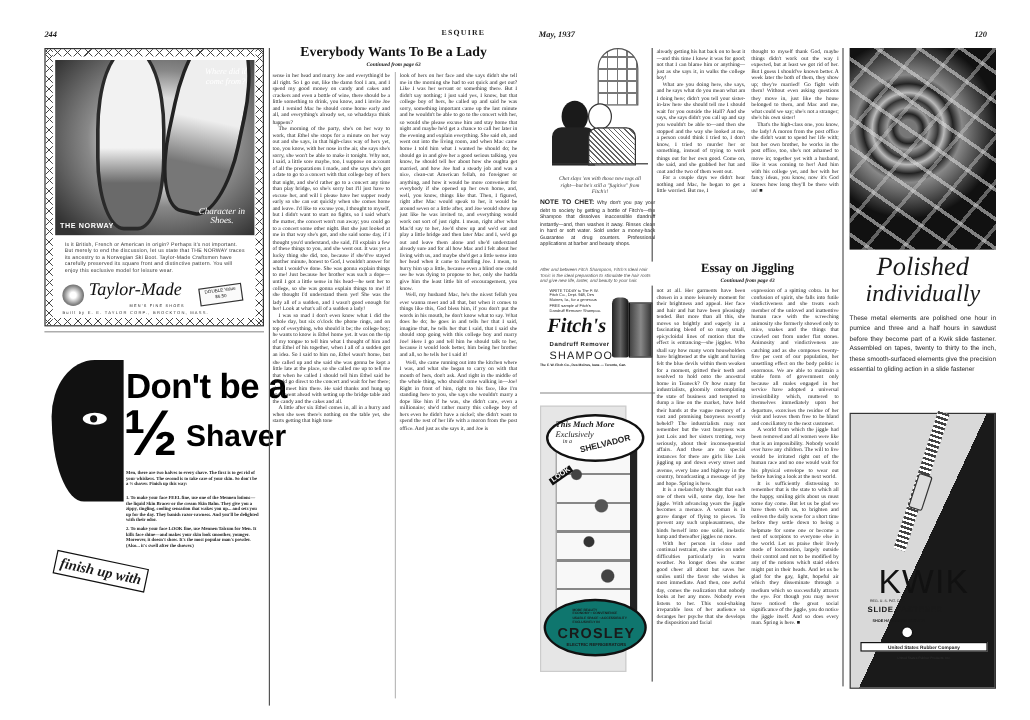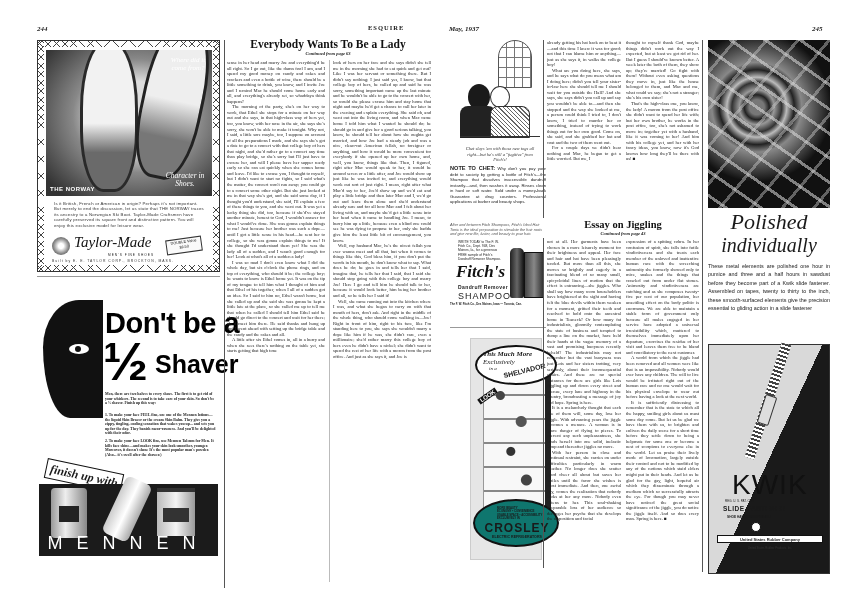--- a/index.html
+++ b/index.html
@@ -75,51 +75,41 @@
   </div>
   <div class="abs mennen-head" style="left:68px;top:20px;font-size:29px;line-height:30px;letter-spacing:-0.5px;white-space:nowrap;">Don't be a</div>
   <div class="abs mennen-head" style="left:66px;top:46px;font-size:54px;line-height:54px;">½</div>
   <div class="abs mennen-head" style="left:118px;top:62px;font-size:25px;line-height:28px;">Shaver</div>
   <div class="abs mennen-copy" style="left:68px;top:104px;width:112px;">Men, there are two halves to every shave. The first is to get rid of your whiskers. The second is to take care of your skin. So don't be a ½ shaver. Finish up this way:</div>
   <div class="abs mennen-copy" style="left:68px;top:125px;width:112px;">1. To make your face FEEL fine, use one of the Mennen lotions—the liquid Skin Bracer or the cream Skin Balm. They give you a zippy, tingling, cooling sensation that wakes you up... and sets you up for the day. They banish razor-rawness. And you'll be delighted with their odor.</div>
   <div class="abs mennen-copy" style="left:68px;top:151px;width:112px;">2. To make your face LOOK fine, use Mennen Talcum for Men. It kills face shine—and makes your skin look smoother, younger. Moreover, it doesn't show. It's the most popular man's powder. (Also... it's swell after the shower.)</div>
 
   <div class="abs script" style="left:8px;top:178px;width:78px;height:20px;border:1px solid #111;background:#fff;font-size:12px;font-weight:bold;text-align:center;line-height:18px;transform:rotate(12deg);">finish up with</div>
 
-  <div class="abs mennen-band" style="left:2px;top:196px;width:179px;height:72px;">
-    <div class="abs" style="left:12px;top:4px;width:36px;height:50px;background:linear-gradient(90deg,#999,#eee 40%,#888);border-radius:4px;">
-      <div class="abs sans" style="left:8px;top:18px;width:20px;height:16px;background:#222;"></div>
-    </div>
-    <div class="abs" style="left:74px;top:-6px;width:28px;height:62px;background:linear-gradient(90deg,#ccc,#fff,#aaa);border-radius:6px;transform:rotate(25deg);"></div>
-    <div class="abs sans" style="left:118px;top:4px;width:38px;height:48px;background:linear-gradient(90deg,#bbb,#f4f4f4,#999);border-top:4px solid #333;">
-      <div class="abs" style="left:6px;top:16px;width:26px;height:14px;background:#333;"></div>
-    </div>
-    <div class="abs sans" style="left:0;bottom:2px;width:179px;text-align:center;color:#fff;font-size:18px;letter-spacing:14px;font-weight:normal;">MENNEN</div>
-  </div>
 </div>
 
 <div class="vrule" style="left:224px;top:40px;height:548px;"></div>
 <div class="abs headline" style="left:228px;top:38px;width:200px;font-size:11.5px;">Everybody Wants To Be a Lady</div>
 <div class="abs cont" style="left:228px;top:51px;width:200px;">Continued from page 63</div>
 
 <div class="abs col" style="left:227px;top:60px;width:98px;height:522px;">
   <p style="text-indent:0;">sense in her head and marry Joe and everything'd be all right. So I go out, like the damn fool I am, and I spend my good money on candy and cakes and crackers and even a bottle of wine, there should be a little something to drink, you know, and I invite Joe and I remind Mac he should come home early and all, and everything's already set, so whaddaya think happens?</p>
   <p>The morning of the party, she's on her way to work, that Ethel she stops for a minute on her way out and she says, in that high-class way of hers yet, too, you know, with her nose in the air, she says she's sorry, she won't be able to make it tonight. Why not, I said, a little sore maybe, too, I suppose on account of all the preparations I made, and she says she's got a date to go to a concert with that college boy of hers that night, and she'd rather go to a concert any time than play bridge, so she's sorry but I'll just have to excuse her, and will I please have her supper ready early so she can eat quickly when she comes home and leave. I'd like to excuse you, I thought to myself, but I didn't want to start no fights, so I said what's the matter, the concert won't run away; you could go to a concert some other night. But she just looked at me in that way she's got, and she said some day, if I thought you'd understand, she said, I'll explain a few of these things to you, and she went out. It was yet a lucky thing she did, too, because if she'd've stayed another minute, honest to God, I wouldn't answer for what I would've done. She was gonna explain things to me! Just because her brother was such a dope—until I got a little sense in his head—he sent her to college, so she was gonna explain things to me! If she thought I'd understand them yet! She was the lady all of a sudden, and I wasn't good enough for her! Look at what's all of a sudden a lady!</p>
   <p>I was so mad I don't even know what I did the whole day, but six o'clock the phone rings, and on top of everything, who should it be; the college boy; he wants to know is Ethel home yet. It was on the tip of my tongue to tell him what I thought of him and that Ethel of his together, when I all of a sudden got an idea. So I said to him no, Ethel wasn't home, but she called up and she said she was gonna be kept a little late at the place, so she called me up to tell me that when he called I should tell him Ethel said he should go direct to the concert and wait for her there; she'd meet him there. He said thanks and hung up and I went ahead with setting up the bridge table and the candy and the cakes and all.</p>
   <p>A little after six Ethel comes in, all in a hurry and when she sees there's nothing on the table yet, she starts getting that high tone</p>
 </div>
 <div class="vrule" style="left:329px;top:60px;height:522px;background:#bbb;"></div>
 <div class="abs col" style="left:333px;top:60px;width:98px;height:522px;">
   <p style="text-indent:0;">look of hers on her face and she says didn't she tell me in the morning she had to eat quick and get out? Like I was her servant or something there. But I didn't say nothing; I just said yes, I know, but that college boy of hers, he called up and said he was sorry, something important came up the last minute and he wouldn't be able to go to the concert with her, so would she please excuse him and stay home that night and maybe he'd get a chance to call her later in the evening and explain everything. She said oh, and went out into the living room, and when Mac came home I told him what I wanted he should do; he should go in and give her a good serious talking, you know, he should tell her about how she oughta get married, and how Joe had a steady job and was a nice, clean-cut American fellah, no foreigner or anything, and how it would be more convenient for everybody if she opened up her own home, and, well, you know, things like that. Then, I figured, right after Mac would speak to her, it would be around seven or a little after, and Joe would show up just like he was invited to, and everything would work out sort of just right. I mean, right after what Mac'd say to her, Joe'd show up and we'd eat and play a little bridge and then later Mac and I, we'd go out and leave them alone and she'd understand already sure and for all how Mac and I felt about her living with us, and maybe she'd get a little sense into her head when it came to handling Joe. I mean, to hurry him up a little, because even a blind one could see he was dying to propose to her, only she hadda give him the least little bit of encouragement, you know.</p>
   <p>Well, my husband Mac, he's the nicest fellah you ever wanna meet and all that, but when it comes to things like this, God bless him, if you don't put the words in his mouth, he don't know what to say. What does he do; he goes in and tells her that I said, imagine that, he tells her that I said, that I said she should stop going with this college boy and marry Joe! Here I go and tell him he should talk to her, because it would look better, him being her brother and all, so he tells her I said it!</p>
   <p>Well, she came running out into the kitchen where I was, and what she began to carry on with that mouth of hers, don't ask. And right in the middle of the whole thing, who should come walking in—Joe! Right in front of him, right to his face, like I'm standing here to you, she says she wouldn't marry a dope like him if he was, she didn't care, even a millionaire; she'd rather marry this college boy of hers even he didn't have a nickel; she didn't want to spend the rest of her life with a moron from the post office. And just as she says it, and Joe is</p>
 </div>
 
 <div class="abs folio" style="left:449px;top:25px;">May, 1937</div>
-<div class="abs folio" style="left:812px;top:25px;">245</div>
+<div class="abs folio" style="left:812px;top:25px;">120</div>
 
 <div class="abs" style="left:450px;top:40px;width:96px;height:270px;">
   <div class="abs" style="left:48px;top:0;width:34px;height:48px;border:1px solid #555;border-radius:17px 17px 0 0;background:
       repeating-linear-gradient(90deg, transparent 0 7px, #777 7px 8px),
       repeating-linear-gradient(0deg, transparent 0 9px, #777 9px 10px);"></div>
   <div class="abs" style="left:10px;top:40px;width:80px;height:62px;">
     <div class="abs" style="left:8px;top:4px;width:22px;height:26px;border-radius:50%;background:#1a1a1a;"></div>
     <div class="abs" style="left:30px;top:6px;width:20px;height:22px;border-radius:50%;background:#fff;border:1px solid #333;"></div>
     <div class="abs" style="left:0;top:26px;width:36px;height:32px;background:#222;border-radius:8px 8px 0 0;"></div>
     <div class="abs" style="left:30px;top:26px;width:40px;height:32px;background:repeating-linear-gradient(45deg,#fff 0 2px,#666 2px 3px);border-radius:8px 8px 0 0;border:1px solid #333;"></div>
@@ -134,21 +124,21 @@
   <div class="abs fitch-copy" style="left:8px;top:200px;width:46px;font-size:3.3px;line-height:4.2px;">WRITE TODAY to The F. W. Fitch Co., Dept. 948, Des Moines, Ia., for a generous FREE sample of Fitch's Dandruff Remover Shampoo.</div>
   <div class="abs script" style="left:6px;top:222px;font-size:17px;font-weight:bold;color:#111;">Fitch's</div>
   <div class="abs sans" style="left:8px;top:244px;font-size:5px;font-weight:bold;letter-spacing:0.4px;">Dandruff Remover</div>
   <div class="abs sans" style="left:8px;top:251px;font-size:9px;letter-spacing:1px;">SHAMPOO</div>
   <div class="abs" style="left:60px;top:208px;width:14px;height:50px;background:linear-gradient(90deg,#222,#666,#111);border-radius:5px 5px 2px 2px;"></div>
   <div class="abs" style="left:74px;top:212px;width:20px;height:46px;background:linear-gradient(90deg,#444,#888,#333);border:1px solid #111;"></div>
   <div class="abs sans" style="left:0;top:262px;width:100px;font-size:2.8px;font-weight:bold;">The F. W. Fitch Co., Des Moines, Iowa — Toronto, Can.</div>
 </div>
 <div class="hrule" style="left:450px;top:327px;width:96px;"></div>
 
-<div class="abs crosley-box" style="left:470px;top:338px;width:72px;height:222px;">
+<div class="abs crosley-box" style="left:450px;top:338px;width:72px;height:222px;">
   <div class="abs" style="left:12px;top:26px;width:64px;height:150px;background:repeating-linear-gradient(0deg,#f8f8f8 0 22px,#888 22px 24px), #eee;border:1px solid #999;">
     <div class="abs" style="left:6px;top:10px;width:52px;height:130px;background:
         radial-gradient(circle at 20% 15%,#444 0 4px,transparent 5px),
         radial-gradient(circle at 60% 35%,#555 0 5px,transparent 6px),
         radial-gradient(circle at 40% 58%,#333 0 4px,transparent 5px),
         radial-gradient(circle at 70% 80%,#444 0 5px,transparent 6px);"></div>
   </div>
   <div class="abs" style="left:74px;top:30px;width:6px;height:150px;background:#222;"></div>
   <div class="abs" style="left:4px;top:6px;width:82px;height:40px;border:2px solid #111;border-radius:50%;background:#fff;">
     <div class="script" style="position:absolute;left:6px;top:3px;font-size:7px;font-weight:bold;">This Much More</div>

